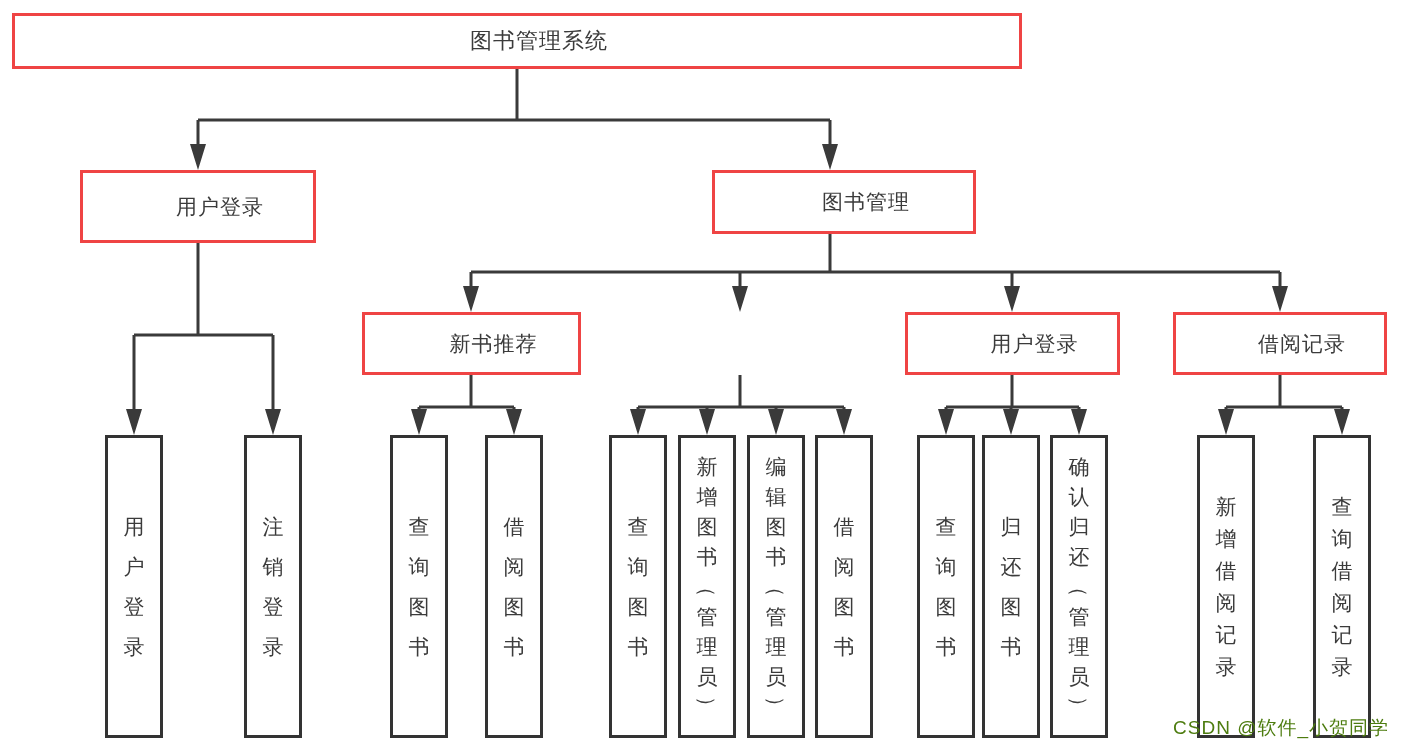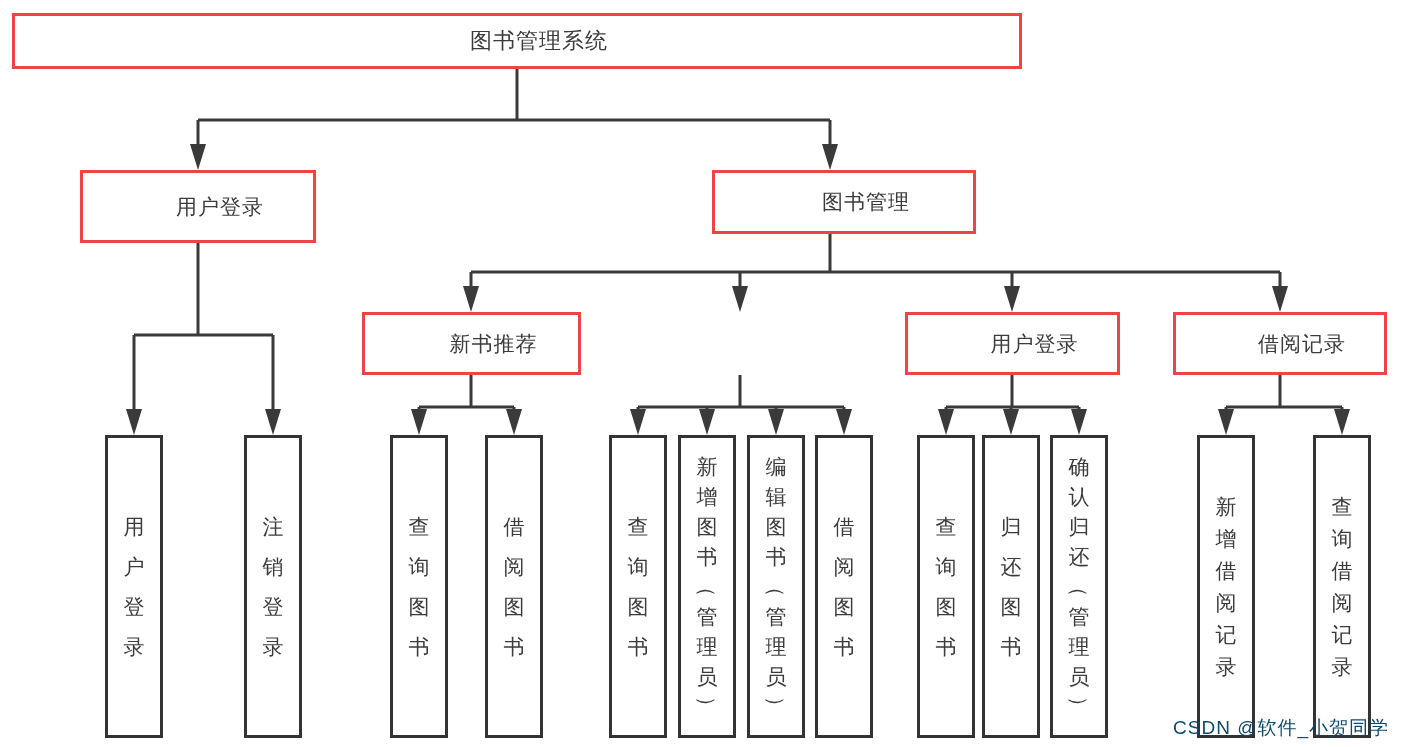--- a/index.html
+++ b/index.html
@@ -53,21 +53,21 @@
   .v4 { gap: 19px; }
   .v6 { gap: 11px; }
   .v9 { gap: 9px; }
   .vtext span { line-height: 1; display: block; }
   .vtext span.rot { transform: rotate(90deg); }
   #watermark {
     position: absolute;
     right: 16px;
     bottom: 6px;
     font-size: 19px;
-    color: #0c4a6e;
+    color: #4d7c0f;
     z-index: 10;
     letter-spacing: 1px;
   }
 </style>
 </head>
 <body>
 
 <div id="stage">
 
   <svg id="connectors" viewBox="0 0 1405 747" xmlns="http://www.w3.org/2000/svg">

